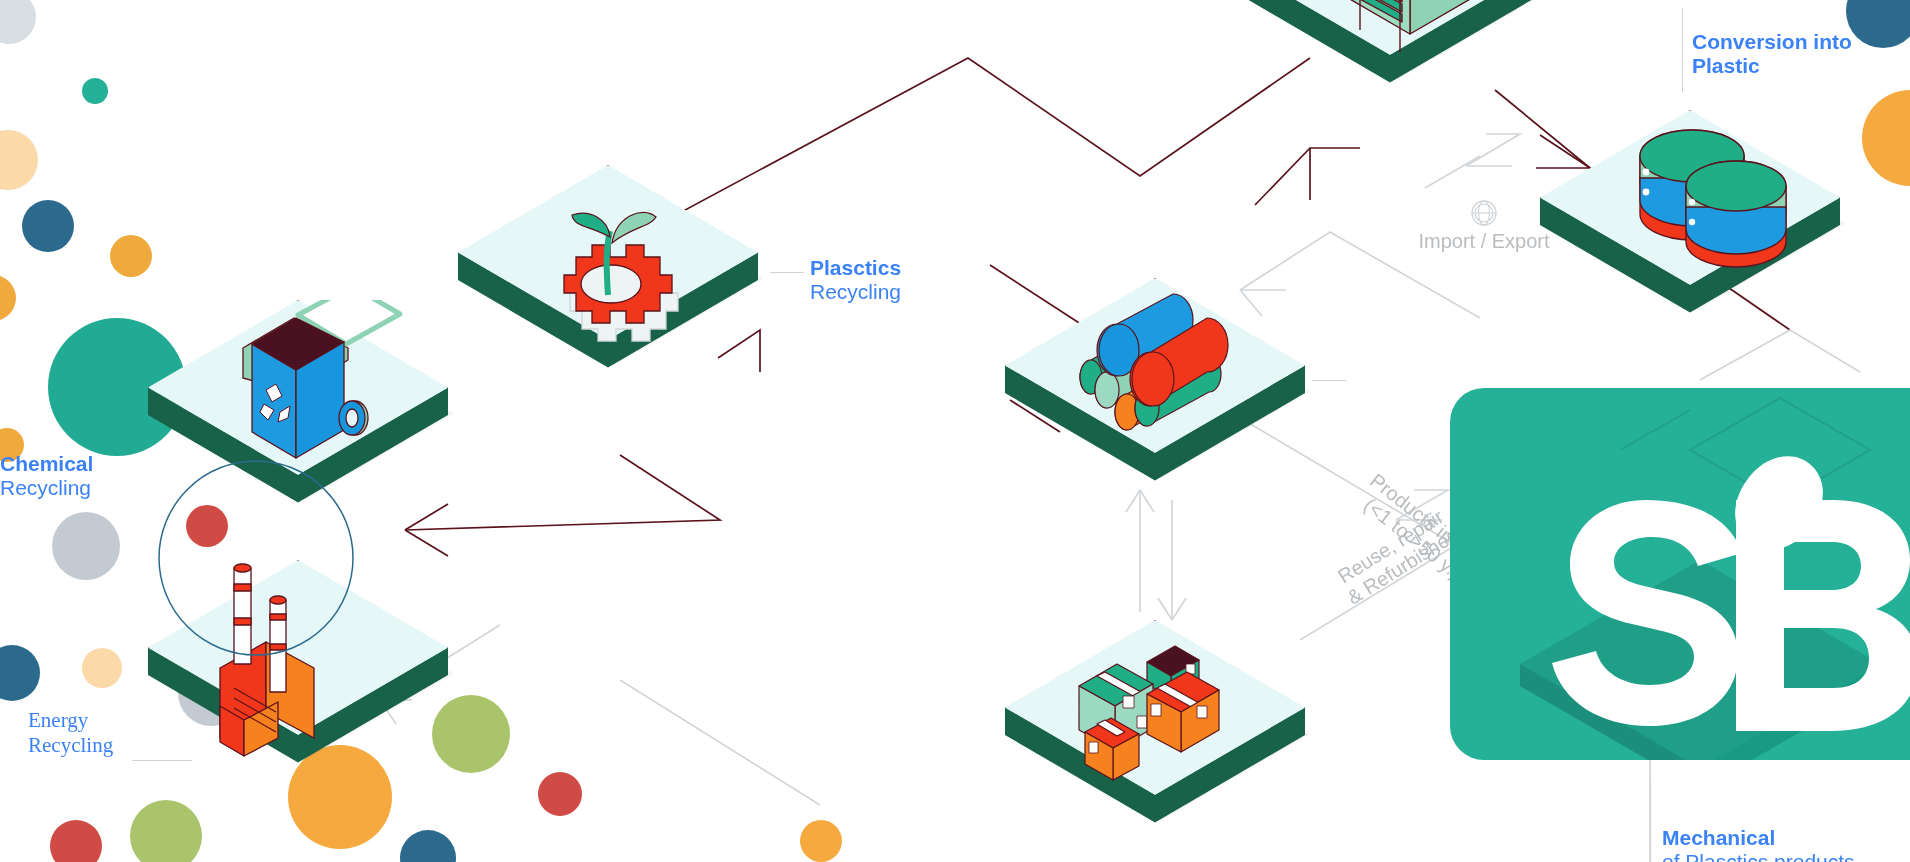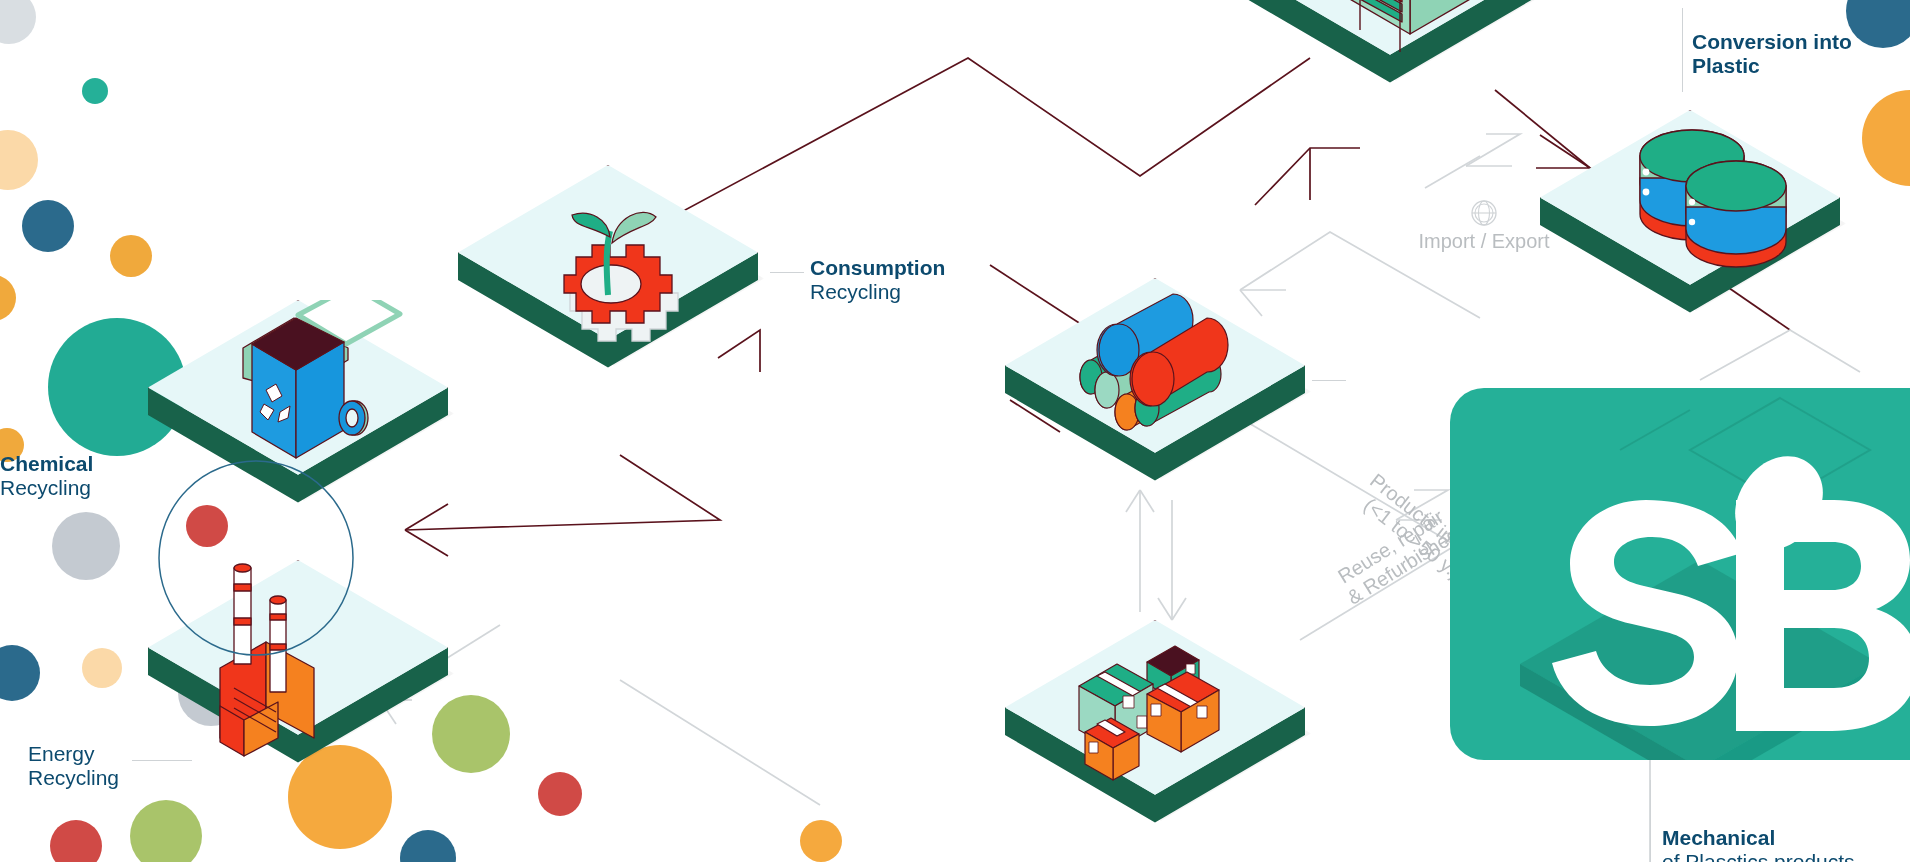--- a/index.html
+++ b/index.html
@@ -22,21 +22,21 @@
       background:#000;opacity:.045;
       clip-path:polygon(50% 0,100% 38%,50% 76%,0 38%);filter:blur(2px);}
   .tile .side{position:absolute;left:0;top:0;width:100%;height:100%;
       background:#18624a;
       clip-path:polygon(0 38%,50% 76%,100% 38%,100% 50%,50% 88%,0 50%);}
   .tile .top{position:absolute;left:0;top:0;width:100%;height:100%;
       background:#e6f7f8;
       clip-path:polygon(50% 0,100% 38%,50% 76%,0 38%);
       box-shadow:inset 0 0 0 1px rgba(90,18,28,.55);}
   .tile .art{position:absolute;left:0;top:0;width:100%;height:100%;}
-  .lab-dark{font-size:21px;font-weight:bold;color:#0c4a6e;}
+  .lab-dark{font-size:21px;font-weight:bold;color:#3b82f6;}
   .lab-dark .sub{font-weight:normal;display:block;}
   .lab-grey{position:absolute;color:#b9bdc0;font-size:20px;line-height:1.15;text-align:center;}
   .leader{position:absolute;height:1px;background:#cfd3d6;}
 
   
   .sb-panel{position:absolute;background:#25b098;border-radius:34px;}
 </style>
 </head>
 <body>
 
@@ -353,31 +353,31 @@
   </div>
 
   <div class="lab-grey" style="left:1355px;top:450px;width:200px;white-space:pre-line;transform:rotate(38deg);transform-origin:left top;">Products in use
 (&lt;1 to &gt;50 y.)</div>
 
   <div class="lab-grey" style="left:1300px;top:590px;width:200px;white-space:pre-line;transform:rotate(-32deg);transform-origin:left top;">Reuse, repair
 &amp; Refurbished</div>
 
   <div class="leader" style="left:770px;top:272px;width:34px;"></div>
   <div class="lab-dark" style="position:absolute;left:810px;top:256px;">
-    <span>Consumption</span>
+    <span>Plasctics</span>
     <span class="sub">Recycling</span>
   </div>
 
   <div class="lab-dark" style="position:absolute;left:0px;top:452px;">
     <span>Chemical</span>
     <span class="sub">Recycling</span>
   </div>
 
   <div class="leader" style="left:132px;top:760px;width:60px;"></div>
-  <div class="lab-dark" style="position:absolute;left:28px;top:742px;font-weight:normal;">
+  <div class="lab-dark" style="position:absolute;left:28px;top:708px;font-weight:normal;font-family:Liberation Serif, serif;">
     <span>Energy</span>
     <span class="sub">Recycling</span>
   </div>
 
   <div class="leader" style="left:1312px;top:380px;width:34px;"></div>
 
   <div class="leader" style="left:1682px;top:8px;width:1px;height:84px;background:#cfd3d6;"></div>
   <div class="lab-dark" style="position:absolute;left:1692px;top:6px;white-space:pre-line;">
     <span>Conversion into Plastic</span>
   </div>

